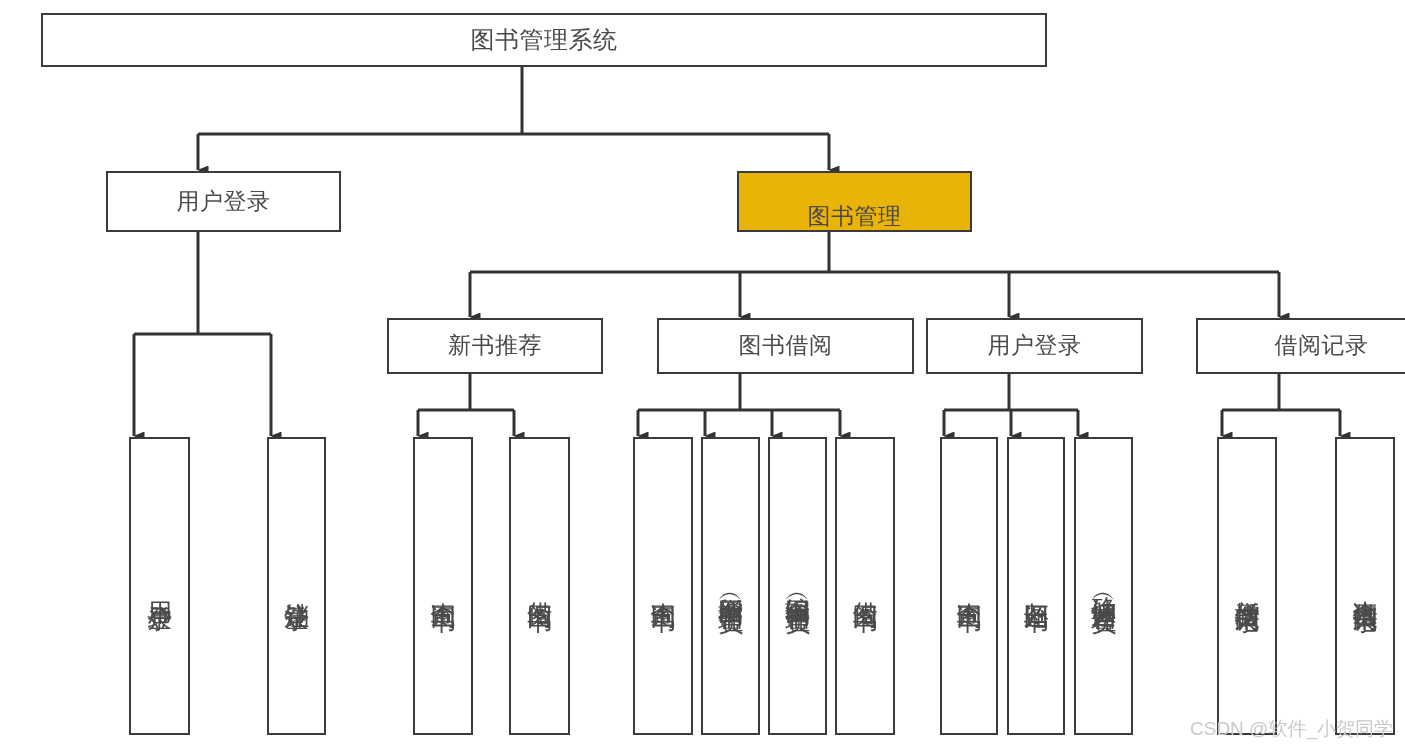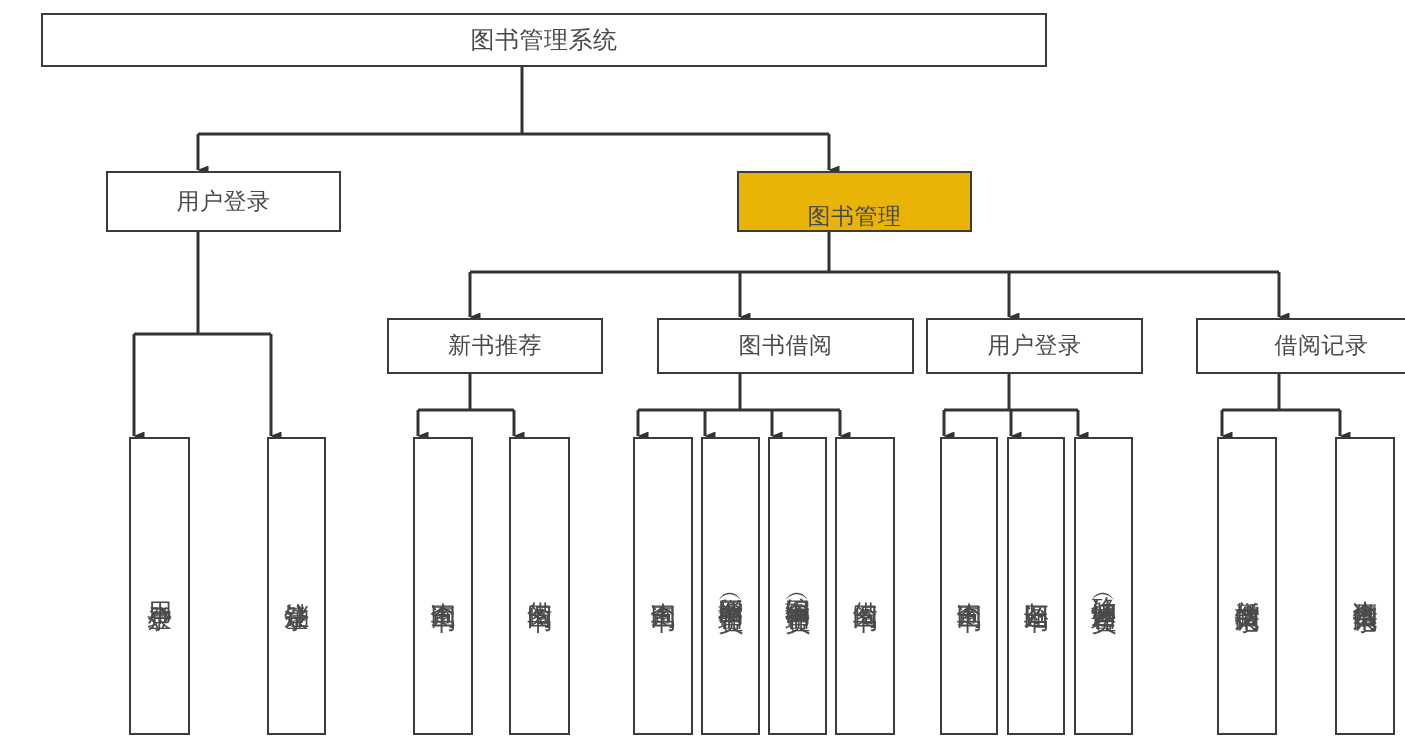--- a/index.html
+++ b/index.html
@@ -167,14 +167,15 @@
         <span class="node-label" style="color: rgb(74, 74, 74);">确认归还（管理员）</span>
       </div>
       <div class="node-box vertical" style="left: 1192px; top: 437px; width: 60px; height: 298px; border-color: rgb(59, 59, 59); background: rgb(255, 255, 255);">
         <span class="node-label" style="color: rgb(74, 74, 74);">新增借阅记录</span>
       </div>
       <div class="node-box vertical" style="left: 1310px; top: 437px; width: 60px; height: 298px; border-color: rgb(59, 59, 59); background: rgb(255, 255, 255);">
         <span class="node-label" style="color: rgb(74, 74, 74);">查询借阅记录</span>
       </div>
     </div>
 
+  <div id="watermark" style="left: 1190px; top: 716px; color: rgb(201, 201, 201);">CSDN @软件_小贺同学</div>
 
 </div>
 
 </body></html>

